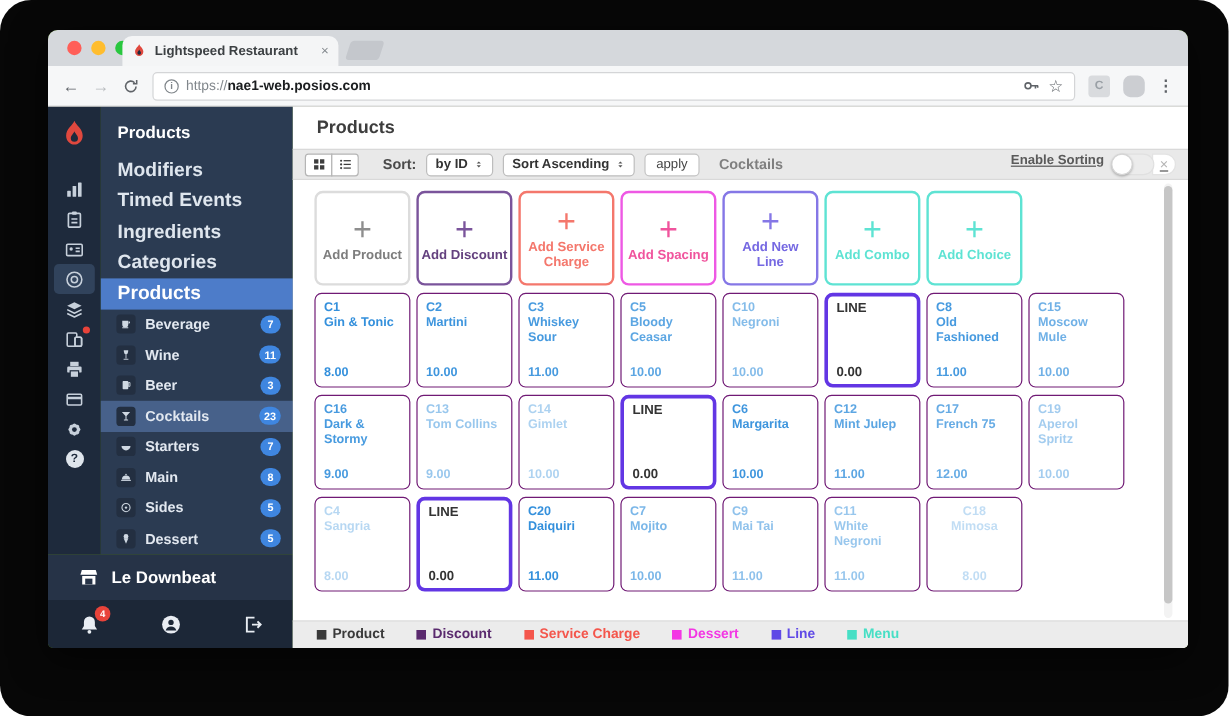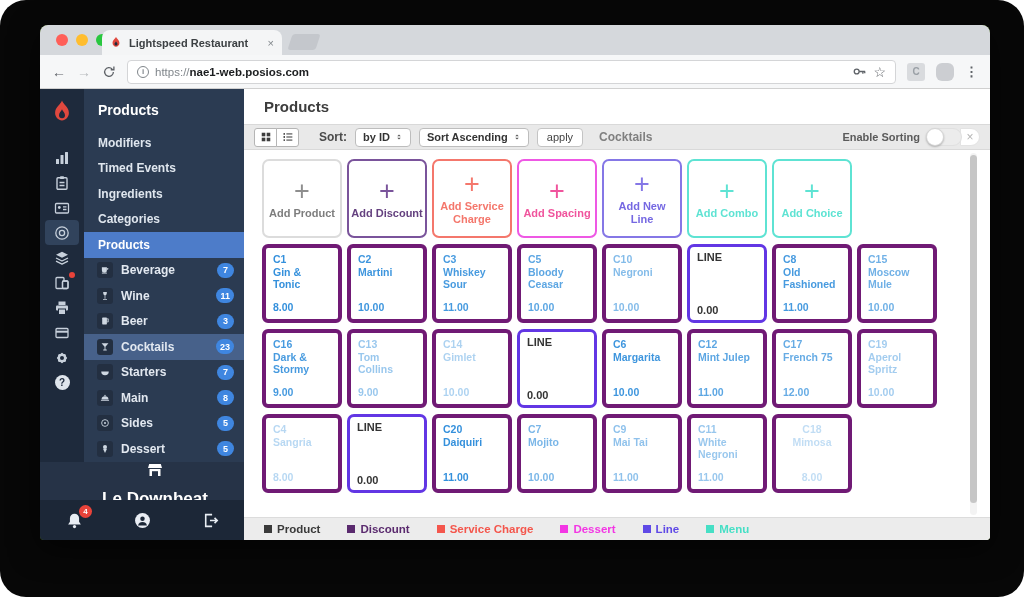--- a/index.html
+++ b/index.html
@@ -33,59 +33,59 @@
   .side-top{flex:1;display:flex;min-height:0;}
   .rail{width:44px;background:#1e2a3c;display:flex;flex-direction:column;align-items:center;padding-top:10px;flex:0 0 auto;}
   .logo{width:24px;height:26px;margin-bottom:20px;}
   .rail-btn{width:34px;height:25px;display:flex;align-items:center;justify-content:center;color:#c7d0db;position:relative;border-radius:4px;}
   .rail-btn .icn{width:16px;height:16px;}
   .rail-btn.sel{background:#31435c;}
   .red-dot{position:absolute;top:2px;right:4px;width:6px;height:6px;background:#e8433a;border-radius:50%;}
   .help-circle{width:15px;height:15px;border-radius:50%;background:#dfe5ec;color:#1e2a3c;font-size:10px;font-weight:700;display:flex;align-items:center;justify-content:center;}
   .panel{flex:1;background:#2b3b52;color:#e9edf3;display:flex;flex-direction:column;min-width:0;}
   .panel-title{padding:13px 14px 12px;font-size:14px;font-weight:700;color:#fff;}
-  .sb-item{height:25.5px;display:flex;align-items:center;padding:0 14px;font-size:12px;font-weight:700;color:#dfe6ee;}
+  .sb-item{height:25.5px;display:flex;align-items:center;padding:0 14px;font-size:16px;font-weight:700;color:#dfe6ee;}
   .sb-item.active{background:#4d7cc9;color:#fff;}
   .cat-item{height:25.5px;display:flex;align-items:center;gap:8px;padding:0 10px 0 13px;font-size:12px;font-weight:700;color:#e2e8f0;}
   .cat-item.active{background:#47618a;}
   .cat-ico{width:16px;height:16px;background:#232f41;border-radius:3px;color:#cfd8e2;flex:0 0 auto;display:flex;align-items:center;justify-content:center;}
   .cat-ico .icn{width:10px;height:10px;}
   .badge{margin-left:auto;min-width:17px;height:15px;border-radius:8px;background:#3f86e0;color:#fff;font-size:9px;font-weight:700;display:flex;align-items:center;justify-content:center;padding:0 4px;}
-  .loc-bar{height:38px;background:#263347;display:flex;align-items:center;gap:11px;padding-left:26px;color:#fff;font-size:17px;font-weight:700;flex-direction:column;}
+  .loc-bar{height:38px;background:#263347;display:flex;align-items:center;gap:11px;padding-left:26px;color:#fff;font-size:14px;font-weight:700;}
   .loc-bar .icn{width:16px;height:16px;color:#fff;}
   .bottom-bar{height:40px;background:#1c2737;display:flex;align-items:center;justify-content:space-around;color:#e8edf3;}
   .bb-btn{position:relative;width:22px;height:22px;display:flex;align-items:center;justify-content:center;}
   .bb-btn .icn{width:17px;height:17px;}
   .nbadge{position:absolute;top:-4px;right:-7px;min-width:13px;height:13px;background:#e8433a;border-radius:7px;color:#fff;font-size:8px;font-weight:700;display:flex;align-items:center;justify-content:center;padding:0 3px;}
   
   .main{flex:1;background:#fff;display:flex;flex-direction:column;position:relative;min-width:0;}
   .main-header{height:35px;display:flex;align-items:center;padding:0 20px;}
   .main-title{font-size:15px;font-weight:700;color:#3d3d3d;}
   .toolbar{height:26px;background:#e9e9e9;border-top:1px solid #d9d9d9;border-bottom:1px solid #d9d9d9;display:flex;align-items:center;padding:0 10px;gap:8px;font-size:12px;color:#555;flex:0 0 auto;}
   .viewbtns{display:flex;}
   .vbtn{width:23px;height:19px;background:#fff;border:1px solid #b5b5b5;display:flex;align-items:center;justify-content:center;color:#3e3e3e;}
   .vbtn .icn{width:12px;height:12px;}
   .vbtn:first-child{border-radius:3px 0 0 3px;}
   .vbtn:last-child{border-radius:0 3px 3px 0;margin-left:-1px;}
   .sort-label{font-weight:700;color:#4a4a4a;margin-left:12px;}
   .select{height:19px;background:#fff;border:1px solid #bdbdbd;border-radius:4px;display:flex;align-items:center;gap:5px;padding:0 7px;font-size:11px;color:#333;font-weight:600;}
   .select .icn{width:8px;height:8px;color:#555;}
   .apply-btn{height:19px;background:#fff;border:1px solid #c4c4c4;border-radius:4px;padding:0 9px;font-size:11px;color:#444;display:flex;align-items:center;}
   .cat-name{color:#7f7f7f;font-weight:700;margin-left:8px;}
-  .tb-right{margin-left:auto;display:flex;align-items:center;gap:6px;}
+  .tb-right{margin-left:auto;display:flex;gap:6px;text-decoration:underline;}
   .es-label{font-weight:700;font-size:11px;color:#5a5a5a;}
   .toggle{width:36px;height:18px;background:#ececec;border:1px solid #e0e0e0;border-radius:10px;position:relative;}
   .knob{position:absolute;left:-1px;top:-1px;width:18px;height:18px;background:#fff;border:1px solid #d5d5d5;border-radius:50%;box-shadow:0 1px 2px rgba(0,0,0,.25);}
   .x-btn{width:20px;height:18px;background:#fff;border:1px solid #e3e3e3;border-radius:0 9px 9px 0;margin-left:-8px;display:flex;align-items:center;justify-content:center;color:#b5b5b5;font-size:12px;}
   .grid-wrap{flex:1;padding:9px 0 0 18px;overflow:hidden;}
   .grid{display:grid;grid-template-columns:repeat(8,80px);grid-auto-rows:79px;gap:6px 5px;}
   .add-card{border:2px solid #ddd;border-radius:7px;background:#fff;display:flex;flex-direction:column;align-items:center;justify-content:center;padding:4px 2px;}
   .plus{font-size:27px;line-height:26px;font-weight:400;}
   .add-label{font-size:11px;font-weight:600;text-align:center;line-height:1.15;margin-top:3px;}
-  .p-card{border:4px solid #701a75;border-radius:6px;background:#fff;padding:5px 7px;display:flex;flex-direction:column;overflow:hidden;}
+  .p-card{border:1px solid #701a75;border-radius:6px;background:#fff;padding:5px 7px;display:flex;flex-direction:column;overflow:hidden;}
   .fadebox{flex:1;display:flex;flex-direction:column;font-size:10.5px;font-weight:700;line-height:1.2;}
   .p-price{margin-top:auto;}
   .l-card{border:3px solid #6236e4;border-radius:7px;background:#fff;padding:4px 7px;display:flex;flex-direction:column;color:#333;font-size:11px;font-weight:600;}
   .l-price{margin-top:auto;}
   .scroll-track{position:absolute;top:64px;bottom:25px;right:13px;width:7px;background:#f3f3f3;border-radius:4px;}
   .scroll-thumb{position:absolute;top:2px;left:0;width:7px;height:96%;background:#c6c6c6;border-radius:4px;}
   .legend{height:23px;background:#ececec;border-top:1px solid #dcdcdc;display:flex;align-items:center;gap:27px;padding:0 20px;font-size:11.5px;font-weight:700;flex:0 0 auto;}
   .leg-item{display:flex;align-items:center;gap:5px;}
   .leg-sq{width:8px;height:8px;}
 </style>

